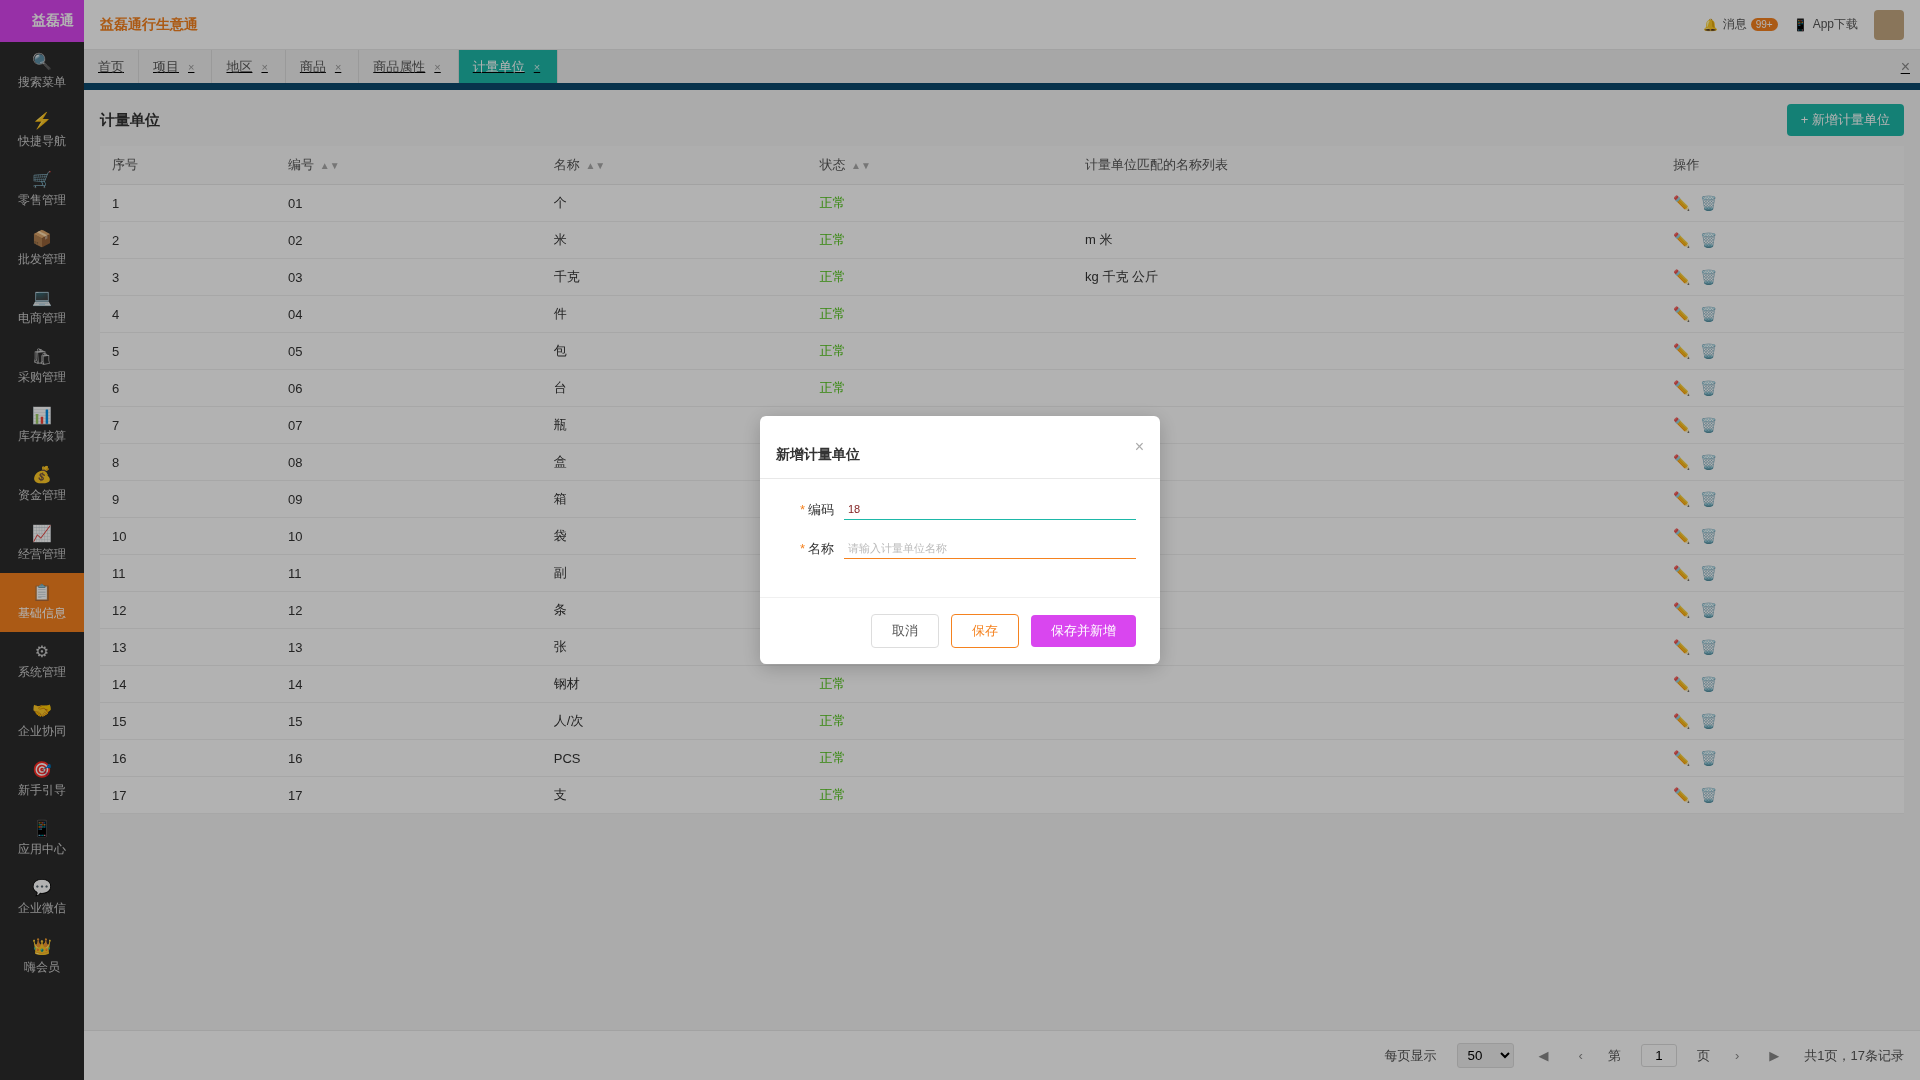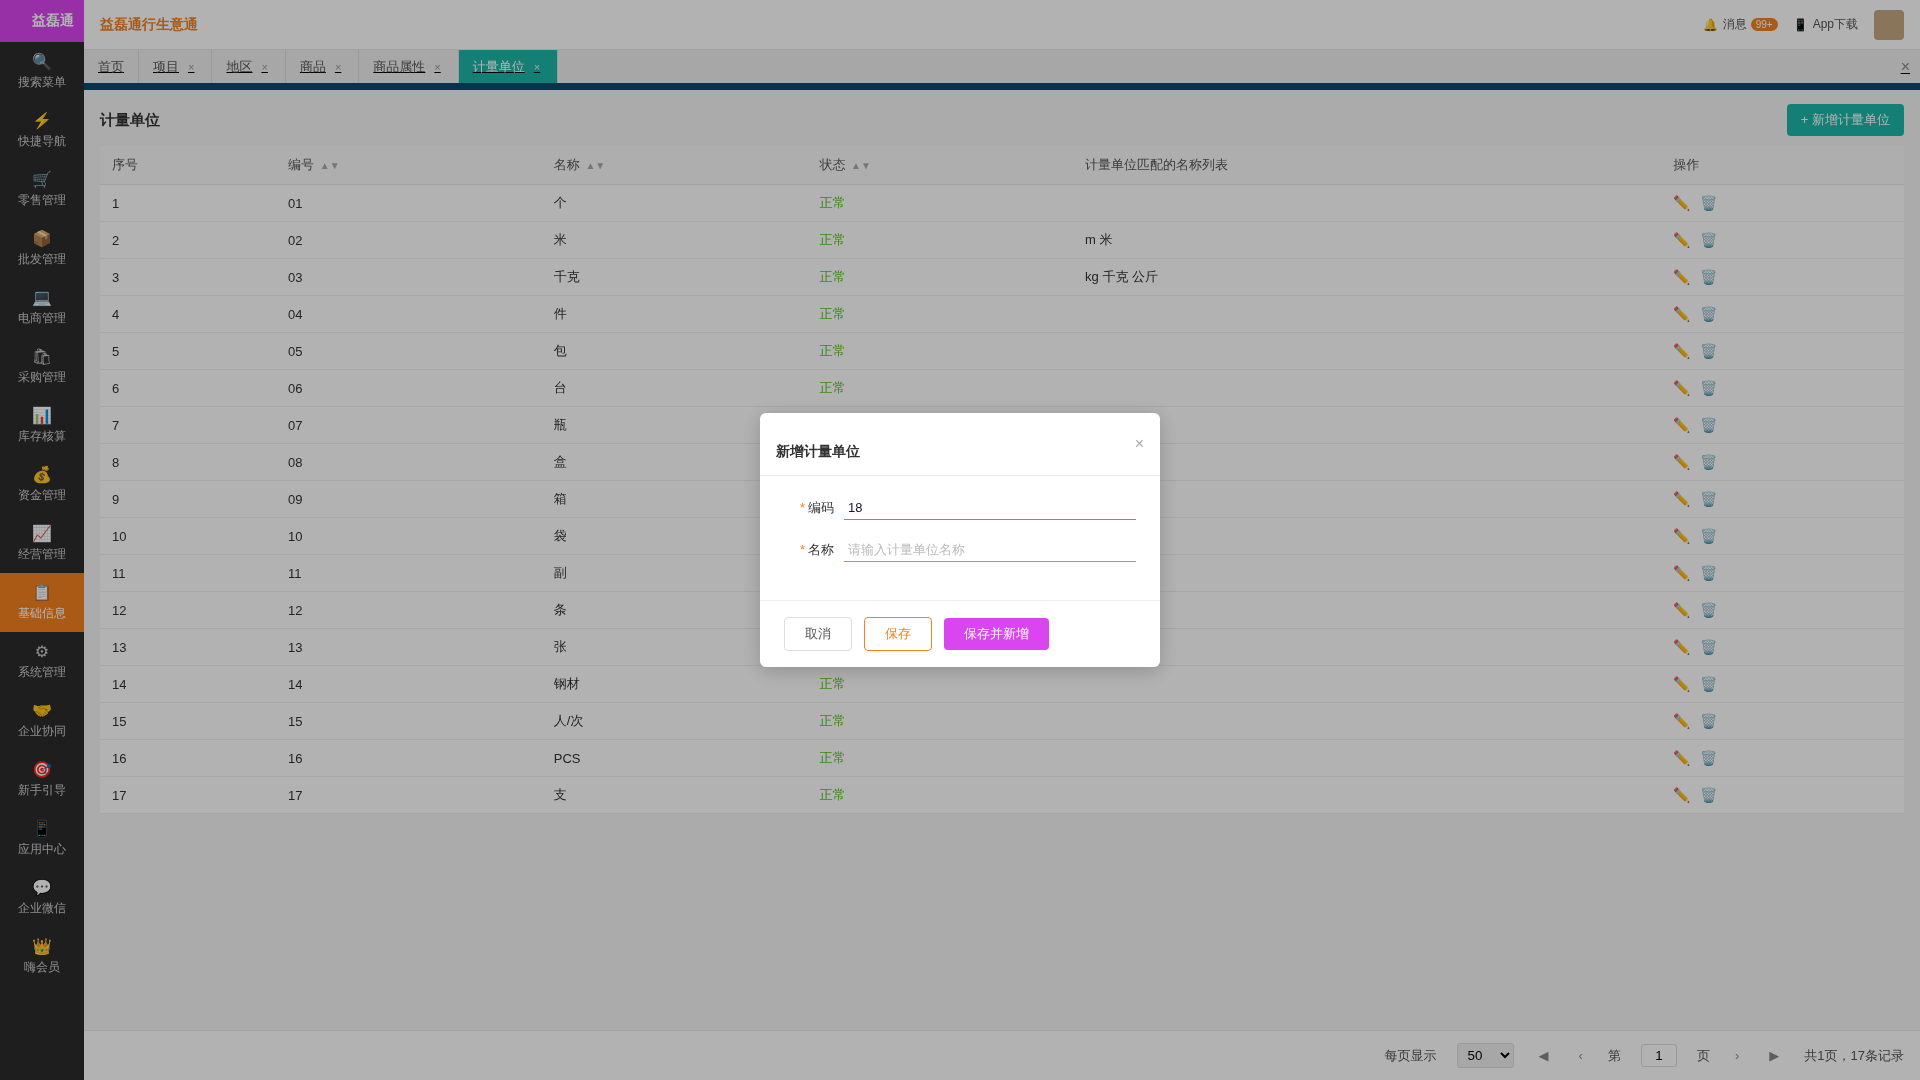--- a/index.html
+++ b/index.html
@@ -301,33 +301,33 @@
     }
     .form-required {
       color: #f5821f;
       margin-right: 3px;
     }
     .form-input {
       flex: 1;
       border: none;
       border-bottom: 1px solid #1db8a8;
       padding: 4px 4px;
-      font-size: 13px;
+      font-size: 11px;
       outline: none;
-      color: #0f172a;
+      color: #7f1d1d;
     }
     .form-input::placeholder { color: #bbb; }
     .form-input.name-input {
       border-bottom: 1px solid #f5821f;
     }
     .modal-footer {
       padding: 16px 24px;
       display: flex;
       align-items: center;
-      justify-content: flex-start;
+      justify-content: flex-end;
       gap: 12px;
       border-top: 1px solid #f0f0f0;
     }
     .btn-cancel {
       border: 1px solid #ddd;
       background: white;
       color: #555;
       padding: 7px 20px;
       border-radius: 4px;
       cursor: pointer;

